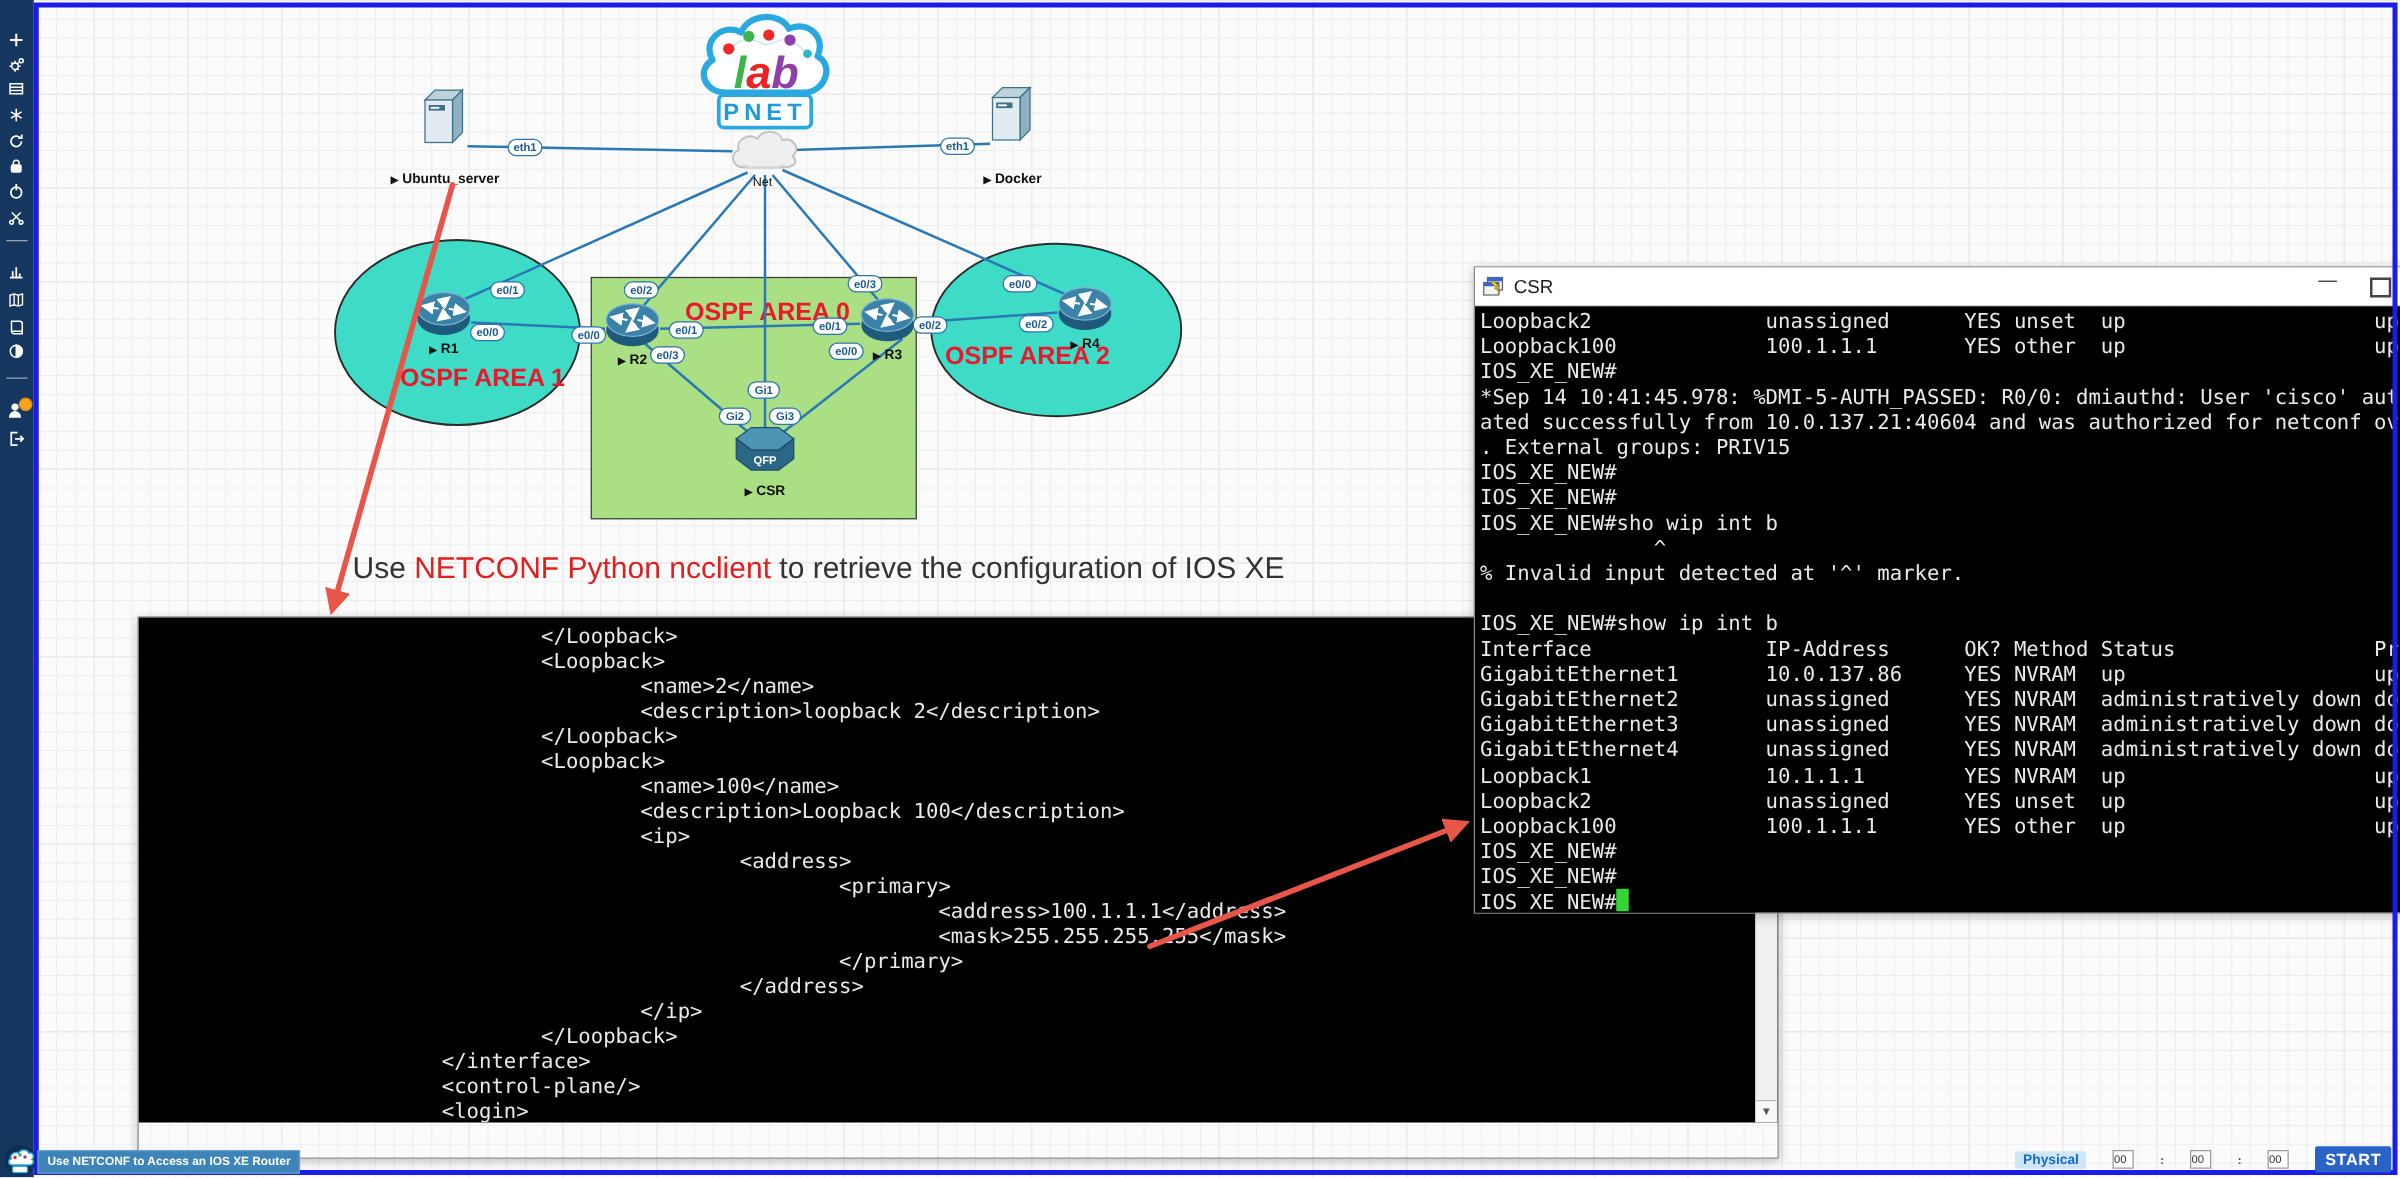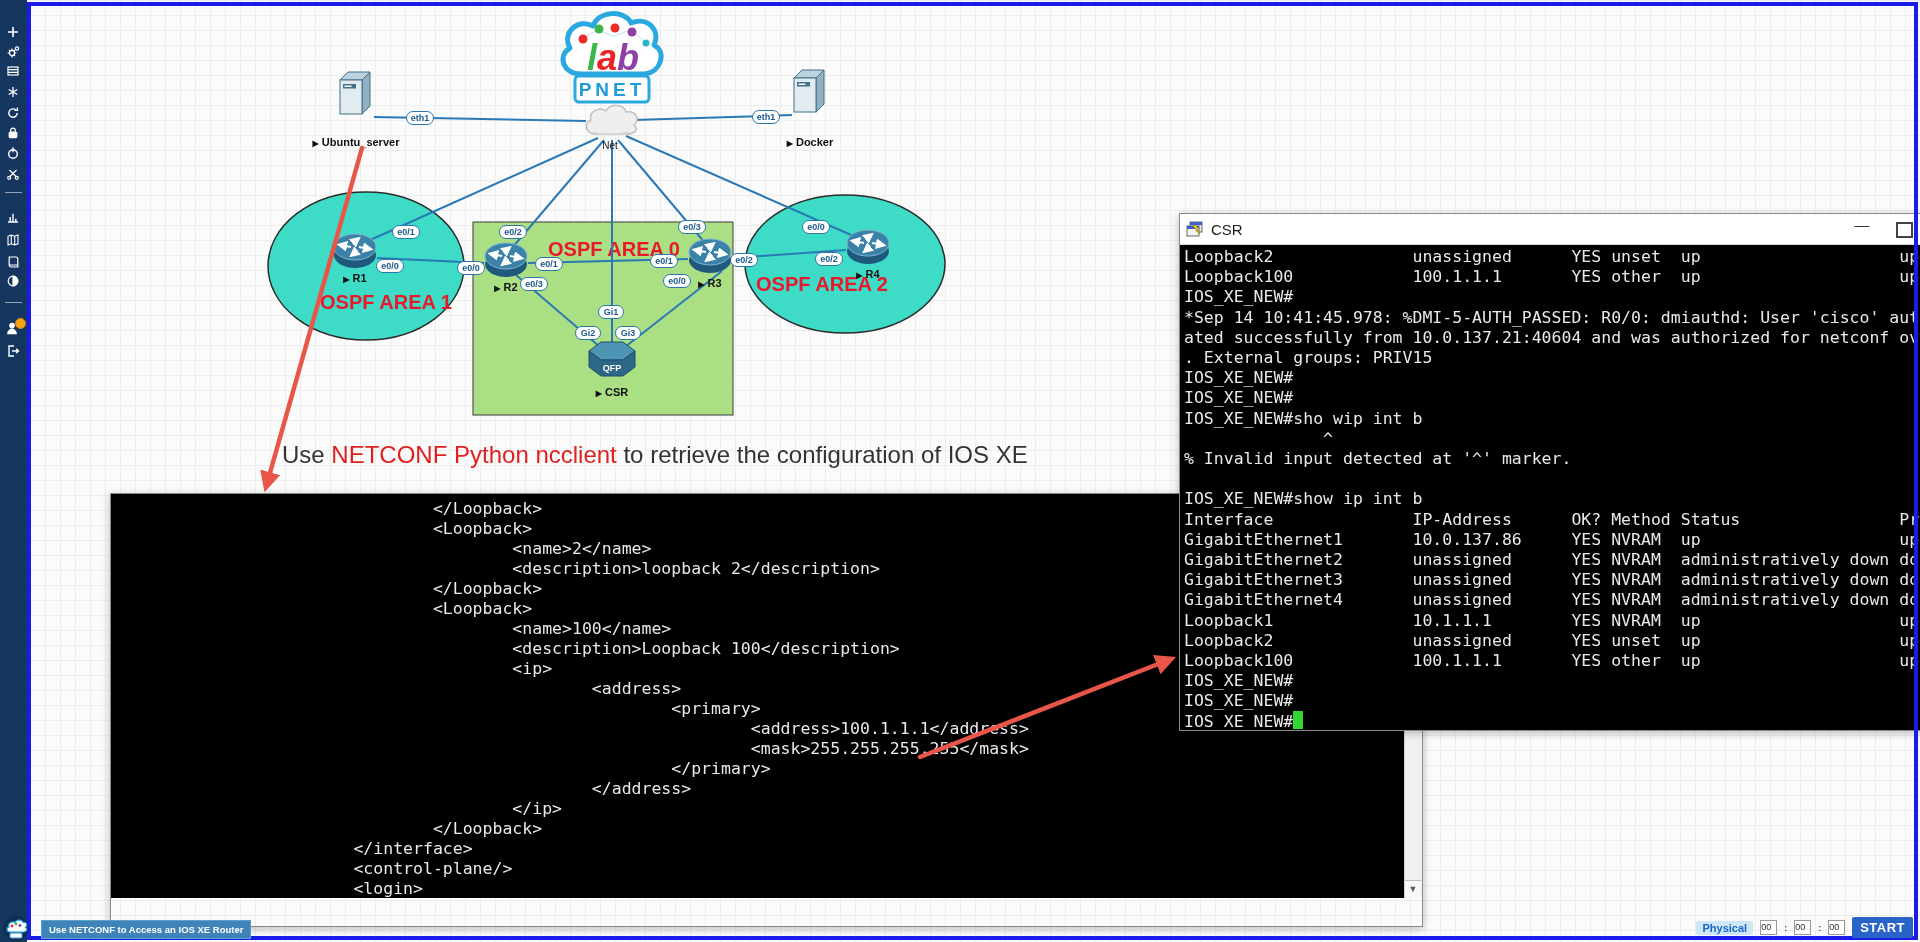--- a/index.html
+++ b/index.html
@@ -45,22 +45,22 @@
   #term-cursor{position:absolute;left:113px;top:466px;width:10px;height:18px;background:#32d732;}
   
   .scrollbar{position:absolute;right:0;top:27px;bottom:0;width:17px;background:#f0f0f0;border-left:1px solid #cfcfcf;}
   .scroll-btn{position:absolute;left:0;bottom:0;width:16px;height:17px;background:#f8f8f8;
     border-top:1px solid #bdbdbd;color:#555;font-size:9px;text-align:center;line-height:17px;cursor:pointer;}
   
   #arrows{position:absolute;left:0;top:0;z-index:40;pointer-events:none;}
   
   #status-logo{position:absolute;left:3px;bottom:1px;z-index:70;}
   #status-tooltip{position:absolute;left:30px;bottom:3px;z-index:70;background:#3e84b8;
-    color:#fff;font-size:9.5px;font-weight:bold;padding:3px 7px;border:1px solid #5fa0cd;margin-left:11px;}
-  #status-right{position:absolute;right:7px;bottom:4px;z-index:70;display:flex;align-items:center;gap:7px;}
+    color:#fff;font-size:9.5px;font-weight:bold;padding:3px 7px;border:1px solid #5fa0cd;}
+  #status-right{position:absolute;right:7px;bottom:4px;z-index:70;display:flex;align-items:center;gap:21px;}
   #mode-badge{background:#cfe6f7;color:#1669c9;font-size:11px;font-weight:bold;padding:1px 6px;border-radius:2px;cursor:pointer;}
   .tbox{width:15px;height:13px;background:#fff;border:1px solid #9a9a9a;font-size:9px;color:#333;
     text-align:left;line-height:13px;}
   .tsep{font-size:9px;color:#444;font-weight:bold;}
   #start-btn{background:#2a63c8;color:#fff;font-size:13px;font-weight:bold;padding:3px 8px;
     border-radius:2px;cursor:pointer;letter-spacing:.5px;}
   text{font-family:"Liberation Sans",sans-serif;}
 </style>
 </head>
 <body>

